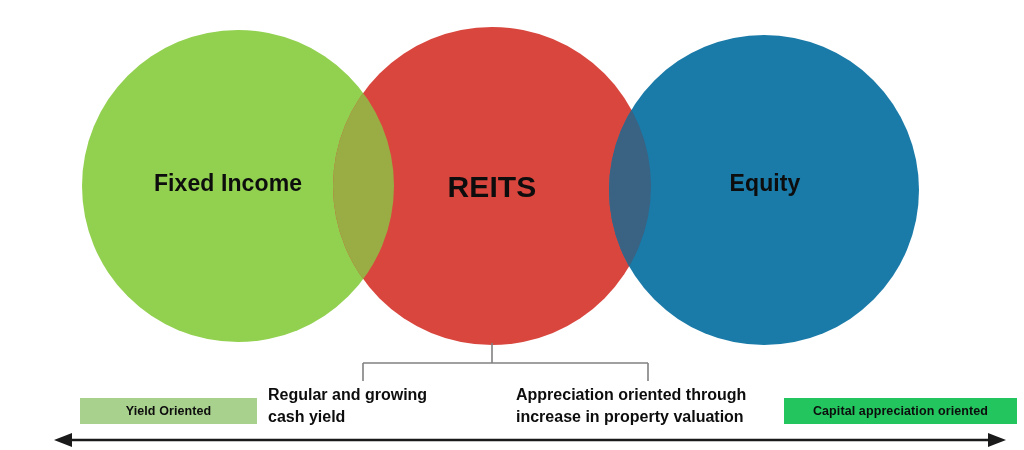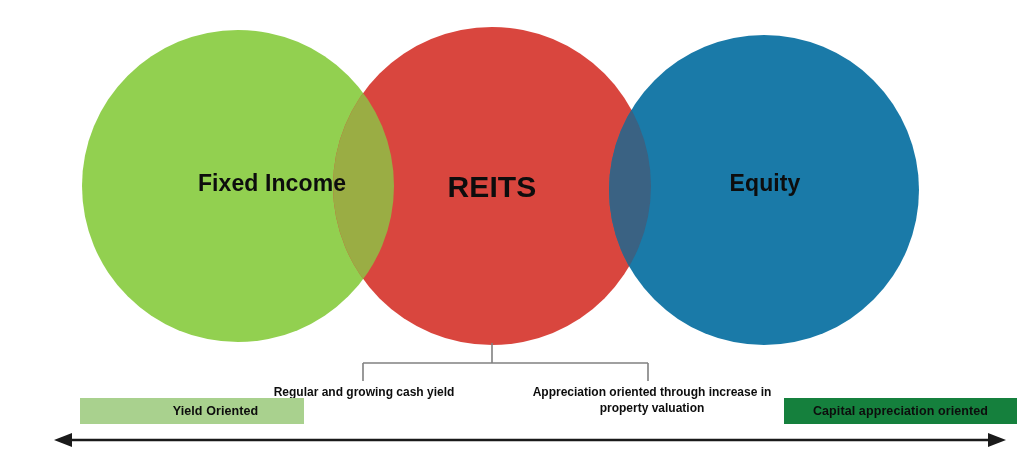--- a/index.html
+++ b/index.html
@@ -33,21 +33,20 @@
     color: #0d0d0d;
     text-align: center;
     white-space: nowrap;
     letter-spacing: .1px;
   }
   #label-fixed-income {
     left: 82px;
     top: 170px;
     width: 292px;
     font-size: 23px;
-    padding-left: 44px;
   }
   #label-reits {
     left: 336px;
     top: 170px;
     width: 312px;
     font-size: 30px;
   }
   #label-equity {
     left: 610px;
     top: 170px;
@@ -61,24 +60,23 @@
     left: 340px;
     top: 340px;
     width: 330px;
     height: 45px;
   }
 
   
   .desc {
     position: absolute;
     font-weight: bold;
-    font-size: 12px;
+    font-size: 16px;
     line-height: 1.35;
     color: #0d0d0d;
-    text-align: center;
   }
   #desc-left {
     left: 268px;
     top: 384px;
     width: 192px;
   }
   #desc-right {
     left: 516px;
     top: 384px;
     width: 272px;
@@ -94,28 +92,27 @@
     font-size: 12.5px;
     color: #0d0d0d;
     letter-spacing: .1px;
   }
   #legend-yield {
     left: 80px;
     top: 398px;
     width: 177px;
     height: 26px;
     background: #a9d18e;
-    padding-left: 47px;
   }
   #legend-capital {
     left: 784px;
     top: 398px;
     width: 233px;
     height: 26px;
-    background: #15803d;
+    background: #22c55e;
   }
 
   
   .arrow-svg {
     position: absolute;
     left: 50px;
     top: 430px;
     width: 964px;
     height: 20px;
   }

